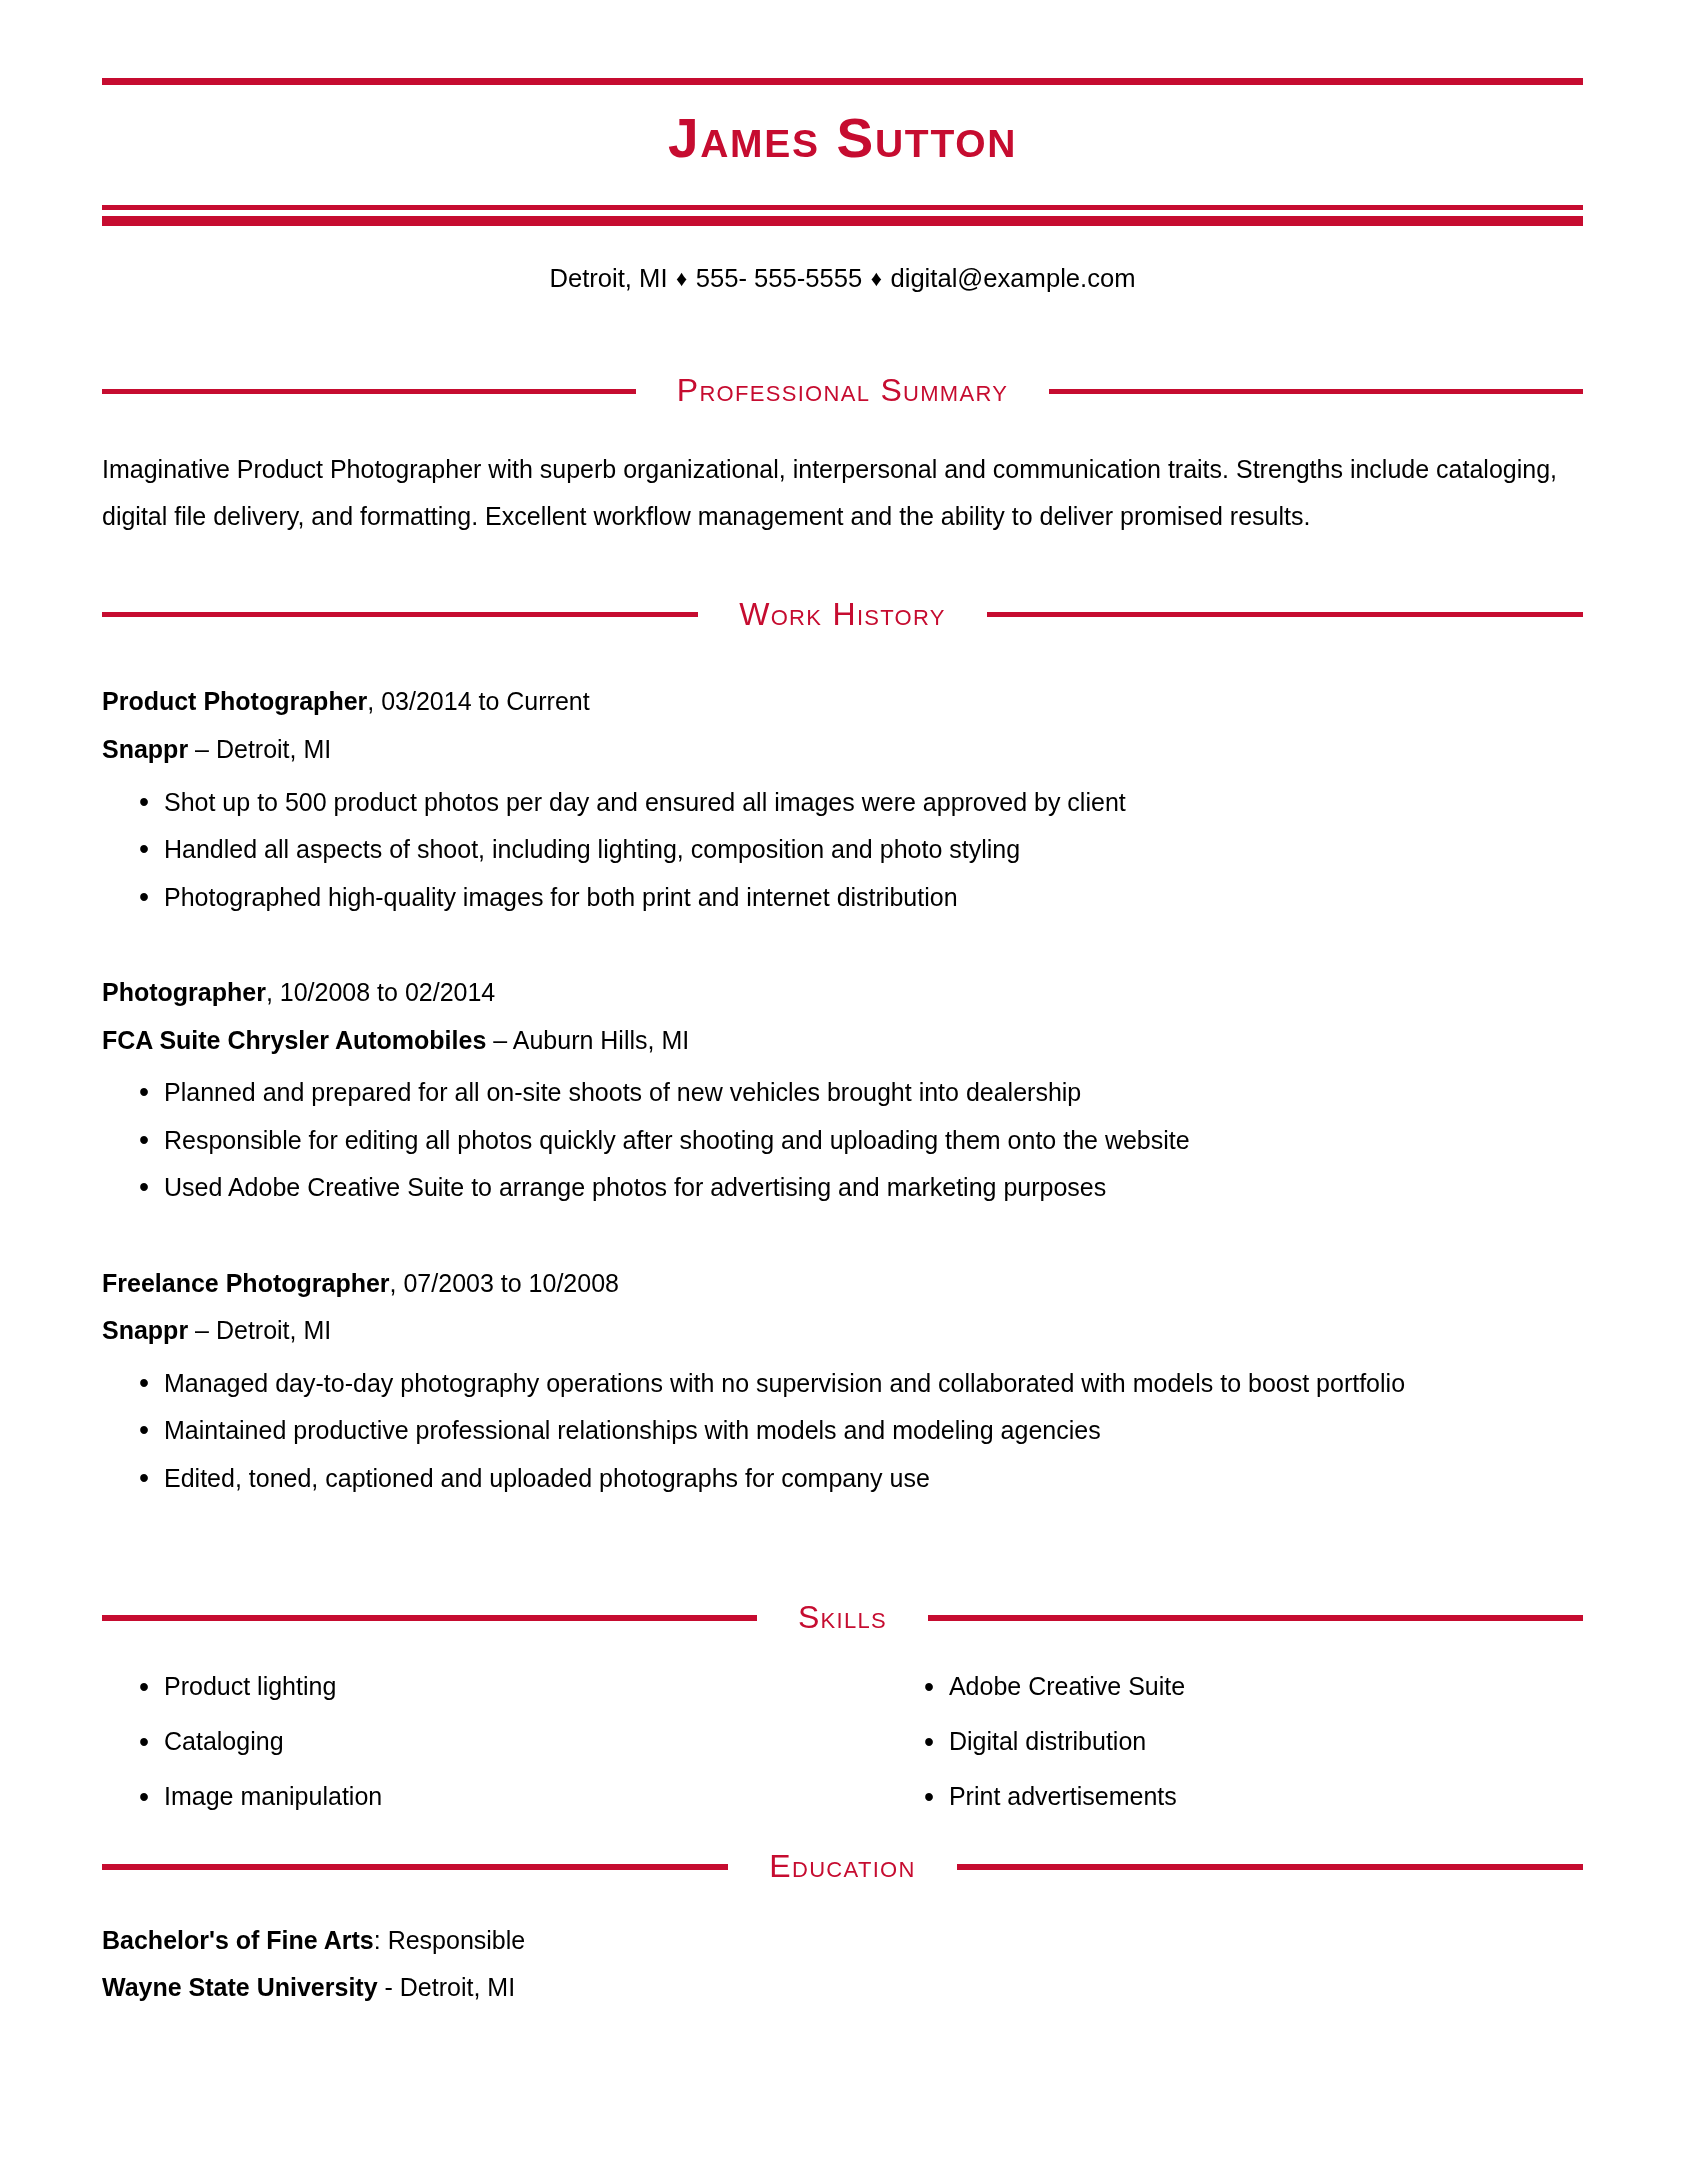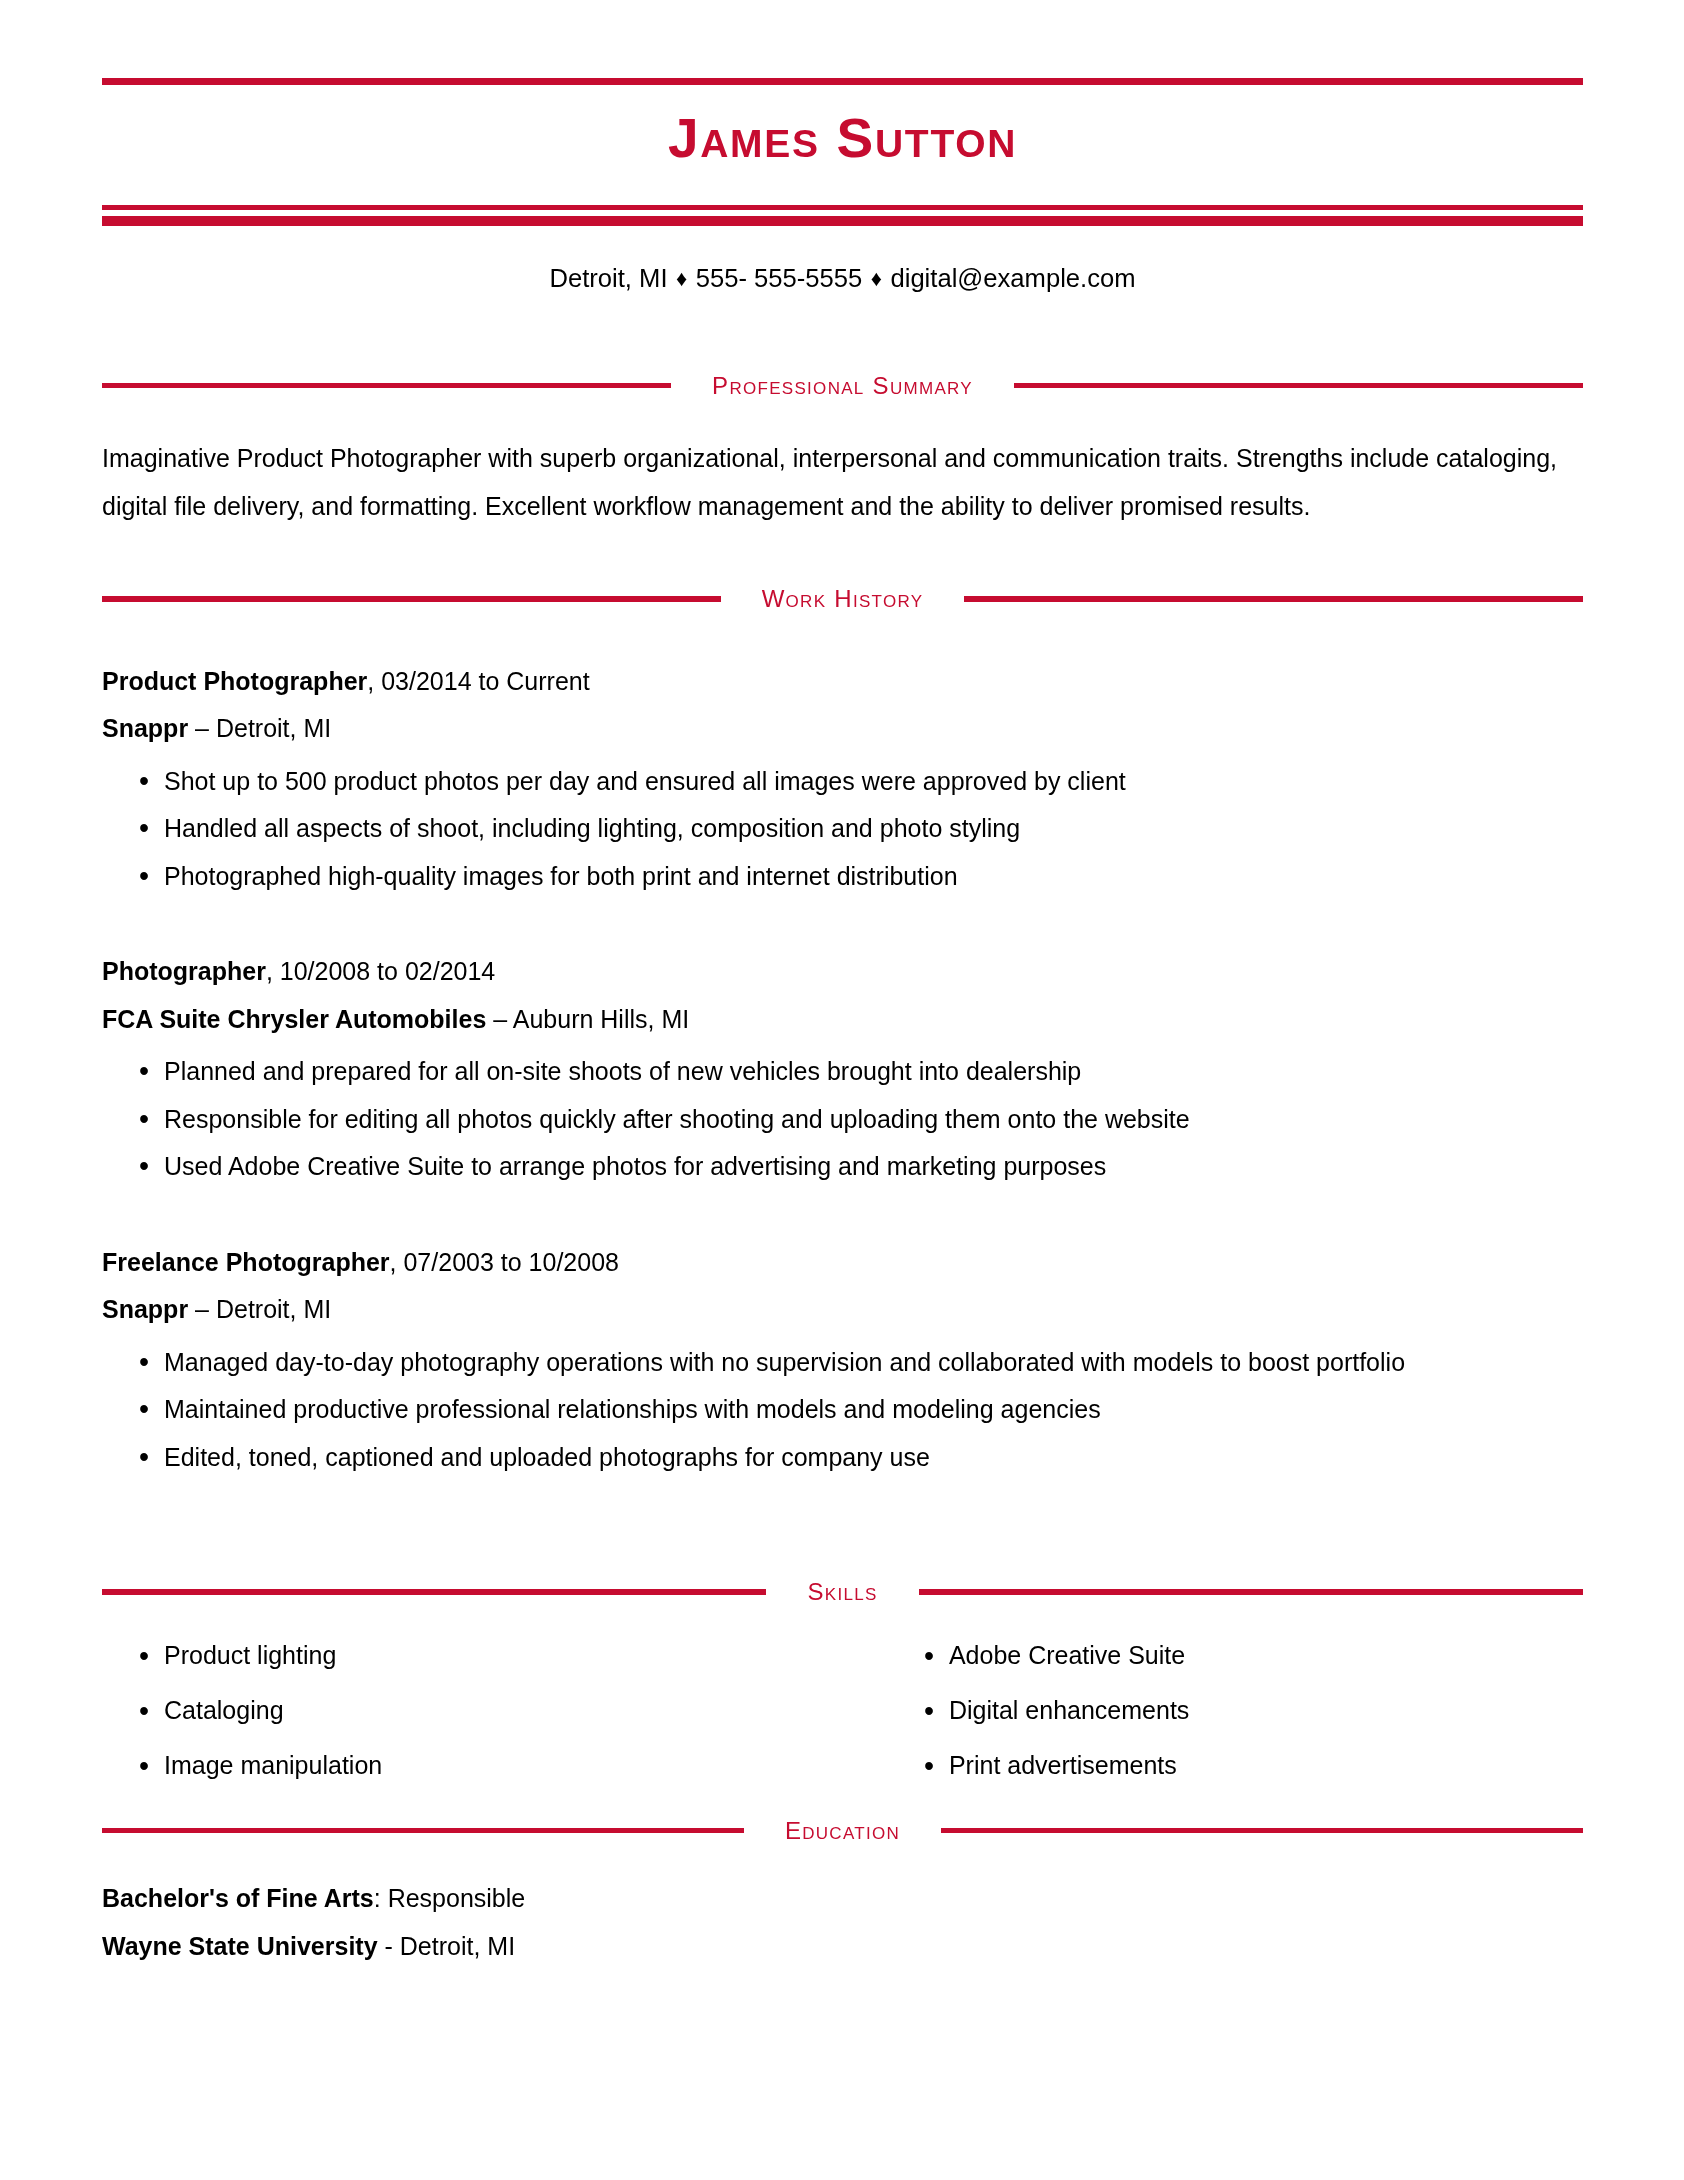--- a/index.html
+++ b/index.html
@@ -45,21 +45,21 @@
 
   .section-heading {
     display: flex;
     align-items: center;
     gap: 41px;
     color: #C60C30;
   }
   .section-heading .line { flex: 1 1 0; height: 5.1px; background: #C60C30; }
   .section-heading .htext {
     font-variant: small-caps;
-    font-size: 24px;
+    font-size: 32px;
     line-height: 1.3;
     letter-spacing: 1.3px;
     white-space: nowrap;
   }
   .mt-summary   { margin-top: 75px; }
   .mt-work      { margin-top: 53px; }
   .mt-skills    { margin-top: 95px; }
   .mt-education { margin-top: 22px; }
 
   .summary-text {
@@ -172,21 +172,21 @@
   </div>
 
   <div class="skills-grid">
     <ul class="bullets">
       <li>Product lighting</li>
       <li>Cataloging</li>
       <li>Image manipulation</li>
     </ul>
     <ul class="bullets">
       <li>Adobe Creative Suite</li>
-      <li>Digital enhancements</li>
+      <li>Digital distribution</li>
       <li>Print advertisements</li>
     </ul>
   </div>
 
   <div class="section-heading mt-education">
     <div class="line"></div>
     <div class="htext">Education</div>
     <div class="line"></div>
   </div>
 

